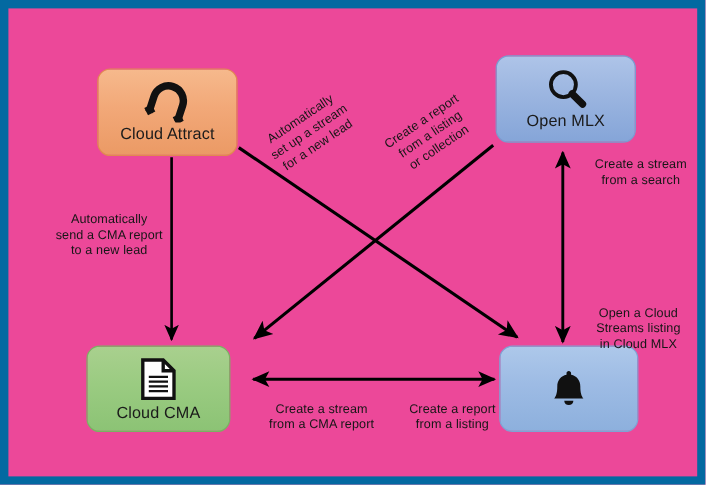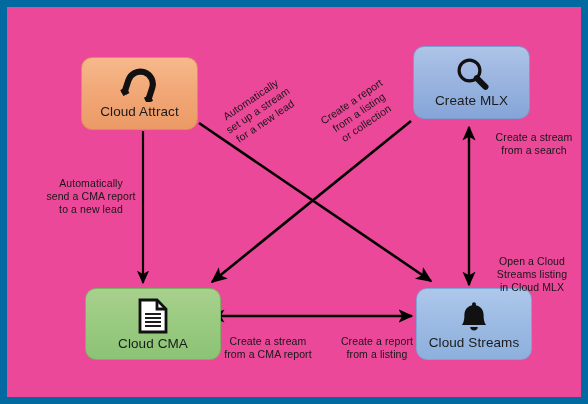--- a/index.html
+++ b/index.html
@@ -51,21 +51,21 @@
     left: 74px; top: 50px; width: 117px; height: 73px;
     background: linear-gradient(to bottom, #f6b98c 0%, #f2a878 45%, #eb9a65 100%);
     border: 1px solid #e08a50;
   }
   #node-mlx {
     left: 406px; top: 39px; width: 117px; height: 73px;
     background: linear-gradient(to bottom, #aec4e8 0%, #9bb5e0 45%, #85a5d8 100%);
     border: 1px solid #7b9bd0;
   }
   #node-cma {
-    left: 78px; top: 281px; width: 136px; height: 72px;
+    left: 65px; top: 281px; width: 120px; height: 72px;
     background: linear-gradient(to bottom, #a9d08e 0%, #9acb81 45%, #8cc375 100%);
     border: 1px solid #79b362;
   }
   #node-streams {
     left: 409px; top: 281px; width: 116px; height: 72px;
     background: linear-gradient(to bottom, #adc8ea 0%, #9dbbe4 45%, #8db0dd 100%);
     border: 1px solid #7fa3d4;
   }
   .edge-label {
     position: absolute;
@@ -131,21 +131,21 @@
     <span class="node-label">Cloud Attract</span>
   </div>
 
   <div class="node" id="node-mlx">
     <span class="icon">
       <svg width="36" height="34" viewBox="0 0 36 34">
         <circle cx="15.5" cy="13.5" r="10.4" fill="none" stroke="#111111" stroke-width="3.2"></circle>
         <path d="M22.8,21.2 L31.5,29.8" stroke="#111111" stroke-width="6" stroke-linecap="round"></path>
       </svg>
     </span>
-    <span class="node-label">Create MLX</span>
+    <span class="node-label">Open MLX</span>
   </div>
 
   <div class="node" id="node-cma">
     <span class="icon">
       <svg width="32" height="36" viewBox="0 0 32 36">
         <path d="M3,2 L20,2 L29,11 L29,34 L3,34 Z" fill="#ffffff" stroke="#111111" stroke-width="2.8" stroke-linejoin="miter"></path>
         <path d="M20,2 L20,11 L29,11" fill="none" stroke="#111111" stroke-width="2.8"></path>
         <g stroke="#111111" stroke-width="1.9">
           <line x1="8" y1="16" x2="24" y2="16"></line>
           <line x1="8" y1="20" x2="24" y2="20"></line>
@@ -162,21 +162,20 @@
       <svg width="34" height="34" viewBox="0 0 34 34">
         <path d="M17,3.2 C18.1,3.2 18.9,4.0 18.9,5.0 L18.9,6.2
                  C23.6,7.1 26.6,11.0 26.6,16.0 C26.6,21.4 27.6,24.0 29.2,26.1
                  L4.8,26.1 C6.4,24.0 7.4,21.4 7.4,16.0
                  C7.4,11.0 10.4,7.1 15.1,6.2 L15.1,5.0
                  C15.1,4.0 15.9,3.2 17,3.2 Z" fill="#111111"></path>
         <path d="M13.2,28.0 C13.2,30.2 14.9,31.6 17,31.6
                  C19.1,31.6 20.8,30.2 20.8,28.0 Z" fill="#111111"></path>
       </svg>
     </span>
-    <span class="node-label">Cloud Streams</span>
   </div>
 
   <div class="edge-label" id="lbl-attract-cma">Automatically
 send a CMA report
 to a new lead</div>
 
   <div class="edge-label" id="lbl-attract-streams">Automatically
 set up a stream
 for a new lead</div>
 

